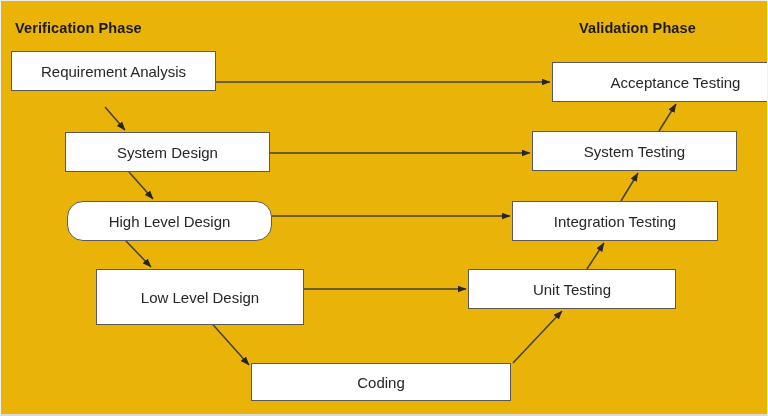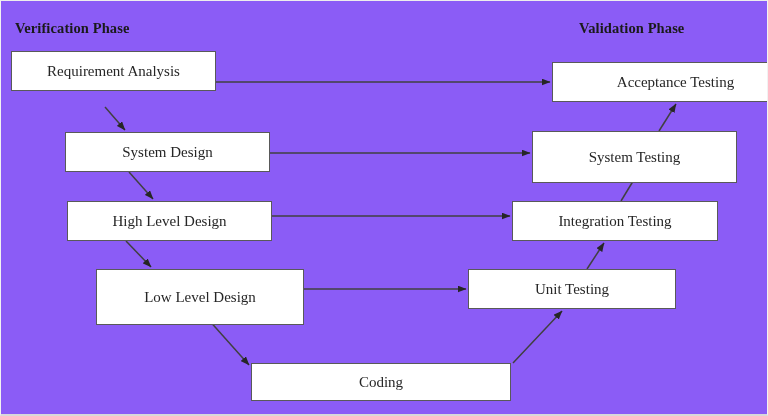--- a/index.html
+++ b/index.html
@@ -7,28 +7,27 @@
     padding: 0;
     background: #ffffff;
   }
   body {
     font-family: "Liberation Sans", sans-serif;
   }
   #canvas {
     position: relative;
     width: 768px;
     height: 416px;
-    background: #8b5cf6;
+    background: #eab308;
     overflow: hidden;
     box-sizing: border-box;
     border-bottom: 2px solid #d9d9d9;
     border-top: 1px solid #ededed;
     border-left: 1px solid #f2f2f2;
     border-right: 1px solid #f2f2f2;
-    font-family: Liberation Serif, serif;
   }
   .phase-title {
     position: absolute;
     font-size: 14.5px;
     font-weight: bold;
     color: #1a1a1a;
     letter-spacing: 0.1px;
     white-space: nowrap;
   }
   #verification-title { left: 14px; top: 19px; }
@@ -91,31 +90,31 @@
       <line x1="658" y1="130" x2="675" y2="103"></line>
     </g>
   </svg>
 
   <div class="node-box" style="left:10px; top:50px; width:205px; height:40px;">
     <span>Requirement Analysis</span>
   </div>
   <div class="node-box" style="left:48px; top:131px; width:205px; height:40px;margin-left:16px;">
     <span>System Design</span>
   </div>
-  <div class="node-box" style="left:66px; top:200px; width:205px; height:40px;">
+  <div class="node-box" style="left:66px; top:200px; width:205px; height:40px;border-radius:16px;">
     <span>High Level Design</span>
   </div>
   <div class="node-box" style="left:95px; top:268px; width:208px; height:56px;">
     <span>Low Level Design</span>
   </div>
 
   <div class="node-box" style="left:551px; top:61px; width:247px; height:40px;">
     <span>Acceptance Testing</span>
   </div>
-  <div class="node-box" style="left:531px; top:130px; width:205px; height:52px;">
+  <div class="node-box" style="left:531px; top:130px; width:205px; height:40px;">
     <span>System Testing</span>
   </div>
   <div class="node-box" style="left:511px; top:200px; width:206px; height:40px;">
     <span>Integration Testing</span>
   </div>
   <div class="node-box" style="left:467px; top:268px; width:208px; height:40px;">
     <span>Unit Testing</span>
   </div>
 
   <div class="node-box" style="left:250px; top:362px; width:260px; height:38px;">

